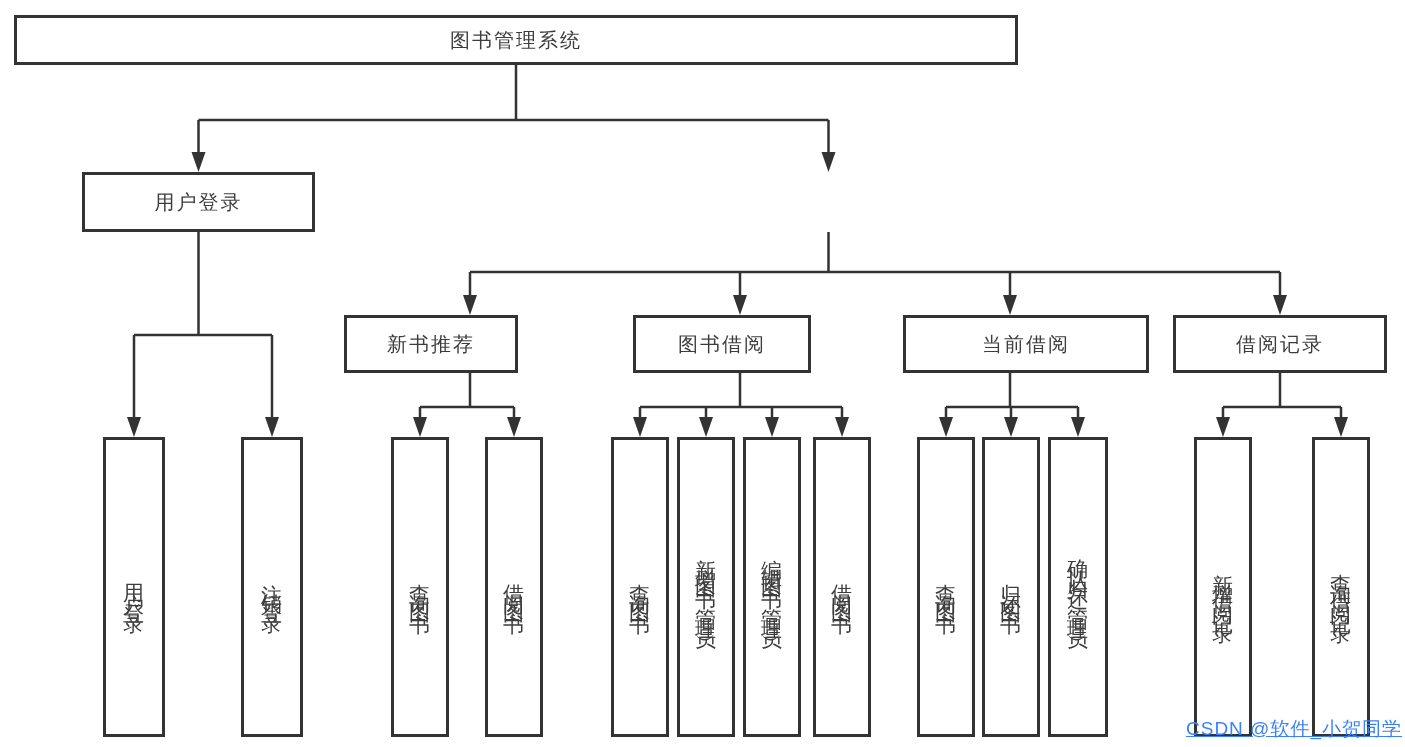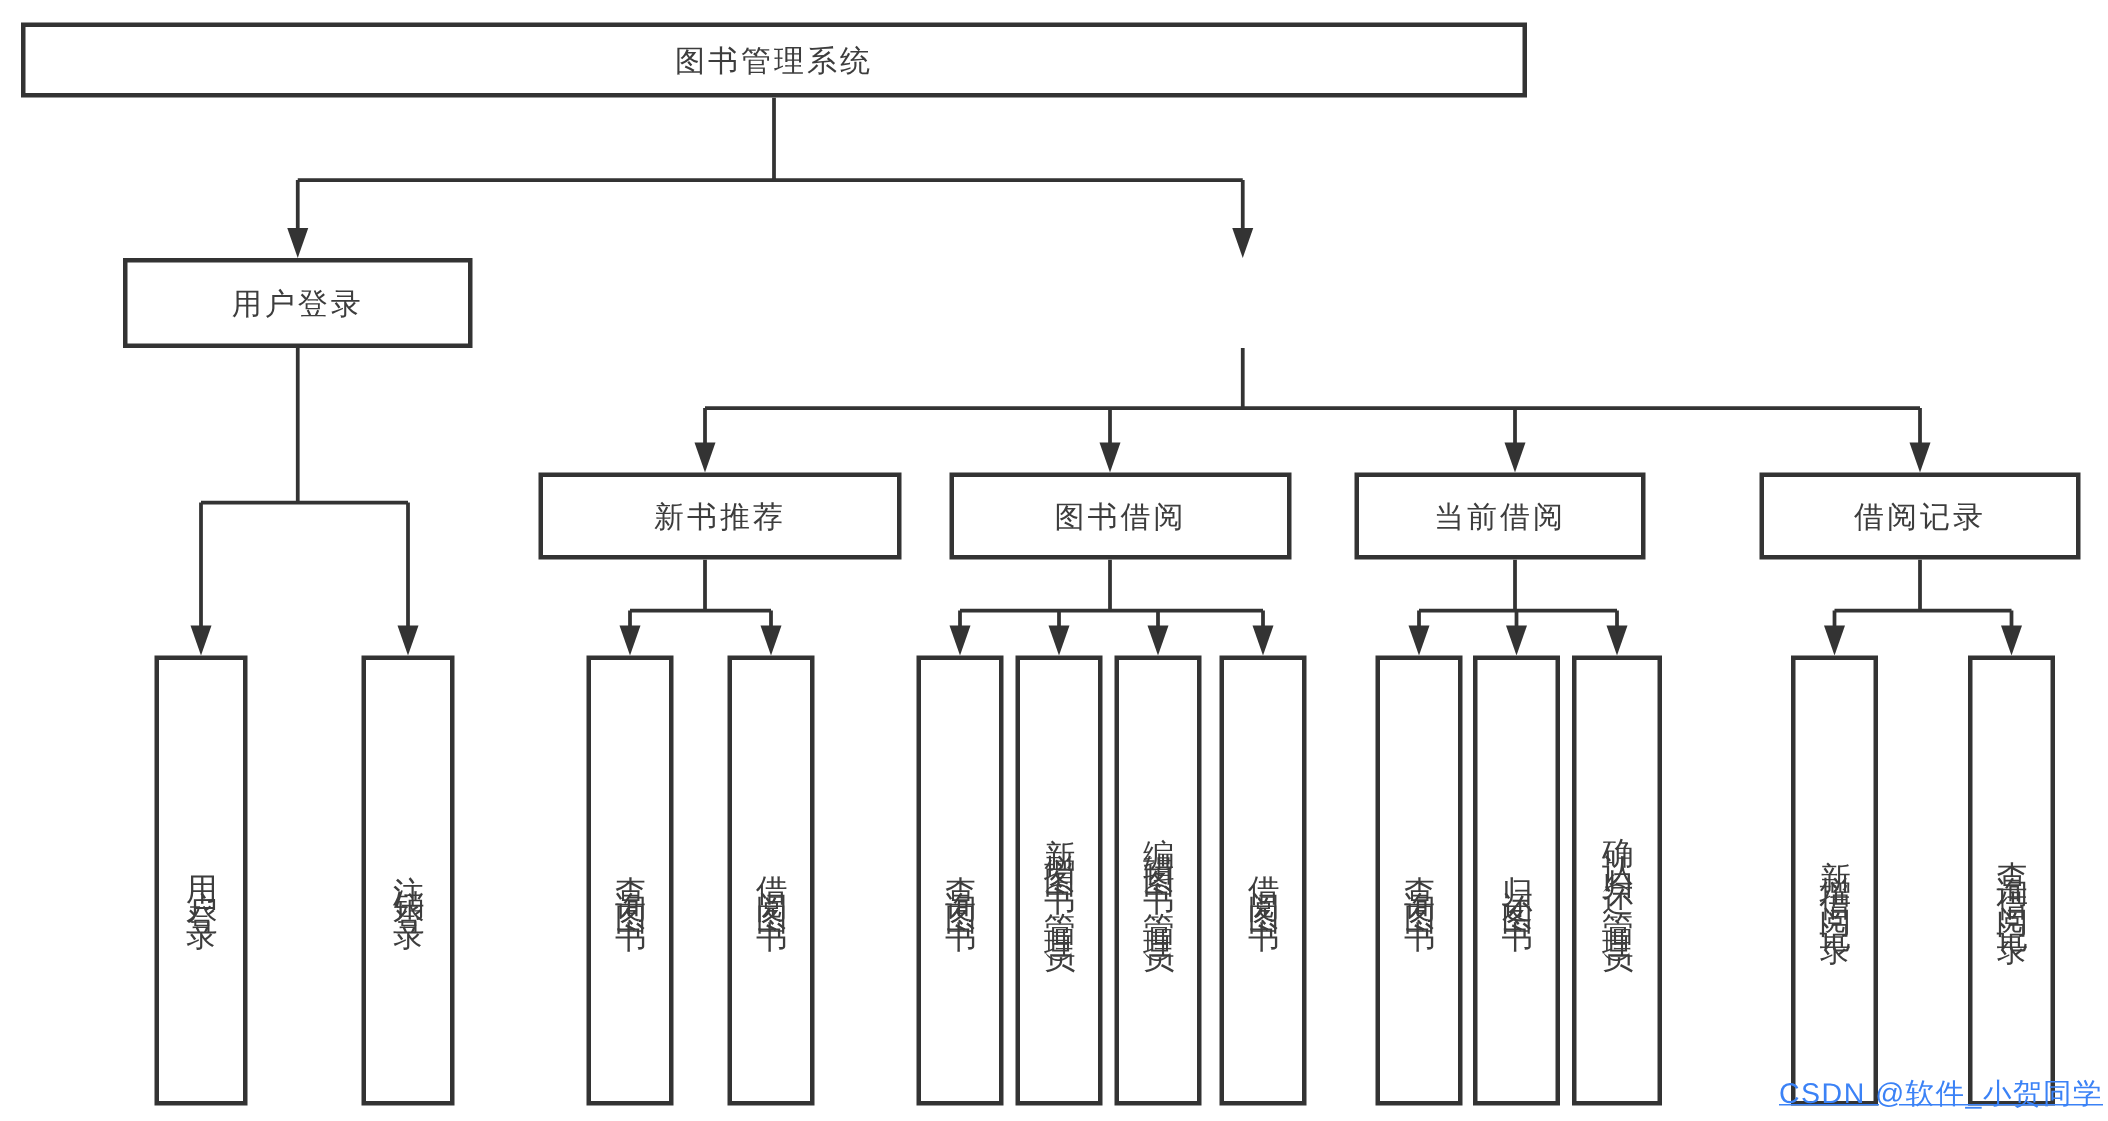--- a/index.html
+++ b/index.html
@@ -15,23 +15,23 @@
     font-size:20px; letter-spacing:2px; z-index:2;
   }
   .leaf {
     top:437px; height:300px;
     writing-mode:vertical-rl; text-orientation:mixed;
     font-size:21px; letter-spacing:10px; line-height:1;
   }
   #root { left:14px;  top:15px;  width:1004px; height:50px; }
   #l2a  { left:82px;  top:172px; width:233px;  height:60px; }
   #l2b  { left:712px; top:172px; width:233px;  height:60px; }
-  #l3a  { left:359px;  top:315px; width:242px; height:58px; }
-  #l3b  { left:633px;  top:315px; width:228px; height:58px; }
-  #l3c  { left:903px;  top:315px; width:194px; height:58px; }
+  #l3a  { left:344px;  top:315px; width:174px; height:58px; }
+  #l3b  { left:633px;  top:315px; width:178px; height:58px; }
+  #l3c  { left:903px;  top:315px; width:246px; height:58px; }
   #l3d  { left:1173px; top:315px; width:214px; height:58px; }
   #lfA1 { left:103px;  width:62px; }
   #lfA2 { left:241px;  width:62px; }
   #lfB1 { left:391px;  width:58px; }
   #lfB2 { left:485px;  width:58px; }
   #lfC1 { left:611px;  width:58px; }
   #lfC2 { left:677px;  width:58px; }
   #lfC3 { left:743px;  width:58px; }
   #lfC4 { left:813px;  width:58px; }
   #lfD1 { left:917px;  width:58px; }

